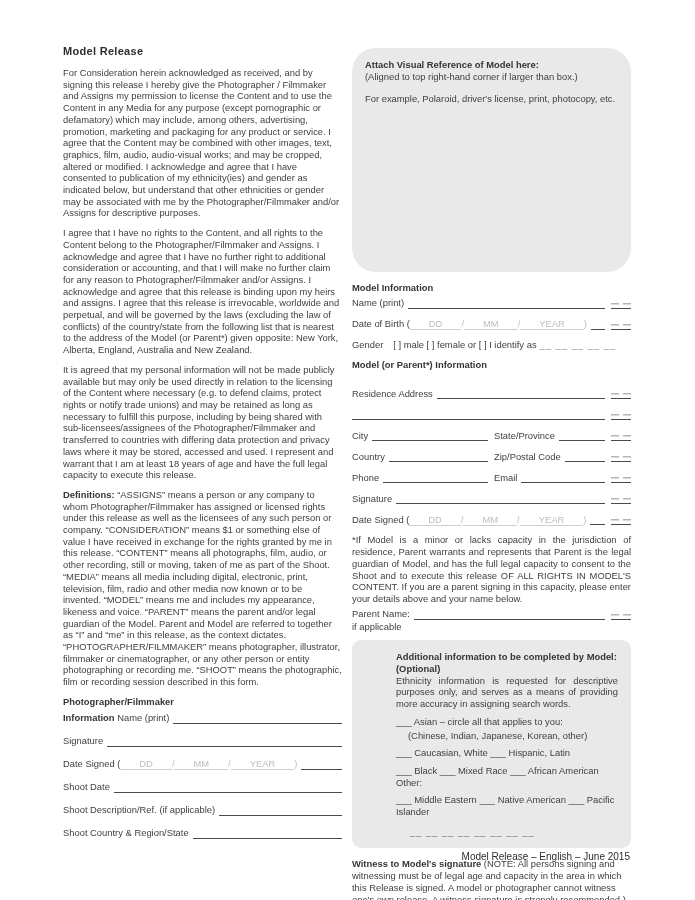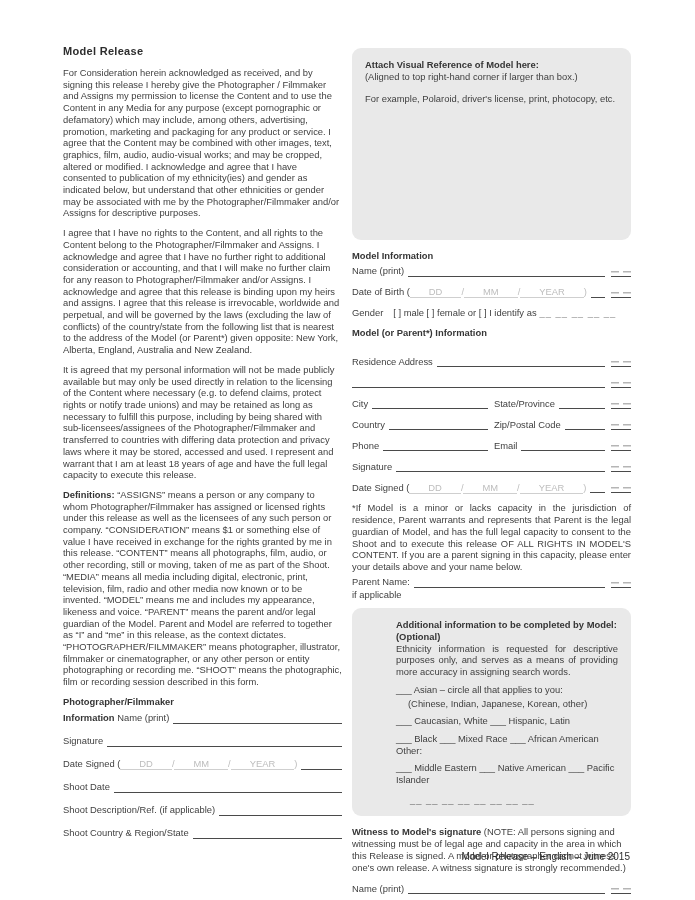--- a/index.html
+++ b/index.html
@@ -5,21 +5,21 @@
   html,body{margin:0;padding:0;background:#fff;}
   .page{position:relative;width:695px;height:900px;background:#ffffff;overflow:hidden;
         font-family:"Liberation Sans",sans-serif;font-size:9.4px;line-height:11.7px;color:#3f3f3f;}
   .col-left{position:absolute;left:63px;top:42px;width:279px;}
   .col-right{position:absolute;left:352px;top:48px;width:279px;}
   .title{font-size:11px;line-height:19px;font-weight:bold;color:#2d2d2d;letter-spacing:.3px;margin:0 0 6px 0;}
   p{margin:0 0 8px 0;}
   .bold{font-weight:bold;color:#353535;}
   .just{text-align:justify;}
   .graybox{background:#e9e9e9;border-radius:9px;padding:11px 13px;box-sizing:border-box;}
-  .attach-box{height:192px;margin-bottom:10px;}
+  .attach-box{height:224px;margin-bottom:10px;border-radius:24px;}
   .sec-head{font-weight:bold;color:#353535;margin-top:8px;margin-bottom:1px;}
   
   .frow{display:flex;align-items:flex-end;margin-top:8px;height:13px;}
   .flabel{white-space:nowrap;}
   .fline{flex:1;border-bottom:1.5px solid #4a4a4a;margin-left:4px;height:1px;}
   .fmark{width:20px;margin-left:6px;height:5px;border-bottom:1.6px solid #4a4a4a;
          background:linear-gradient(to right,#b5b5b5 0 8px,transparent 8px 12px,#b5b5b5 12px 20px) top/20px 1.5px no-repeat;}
   .seg1{display:flex;width:136px;align-items:flex-end;}
   .seg2{display:flex;flex:1;align-items:flex-end;margin-left:6px;}
   .seg1 .fline,.seg2 .fline{flex:1;}

